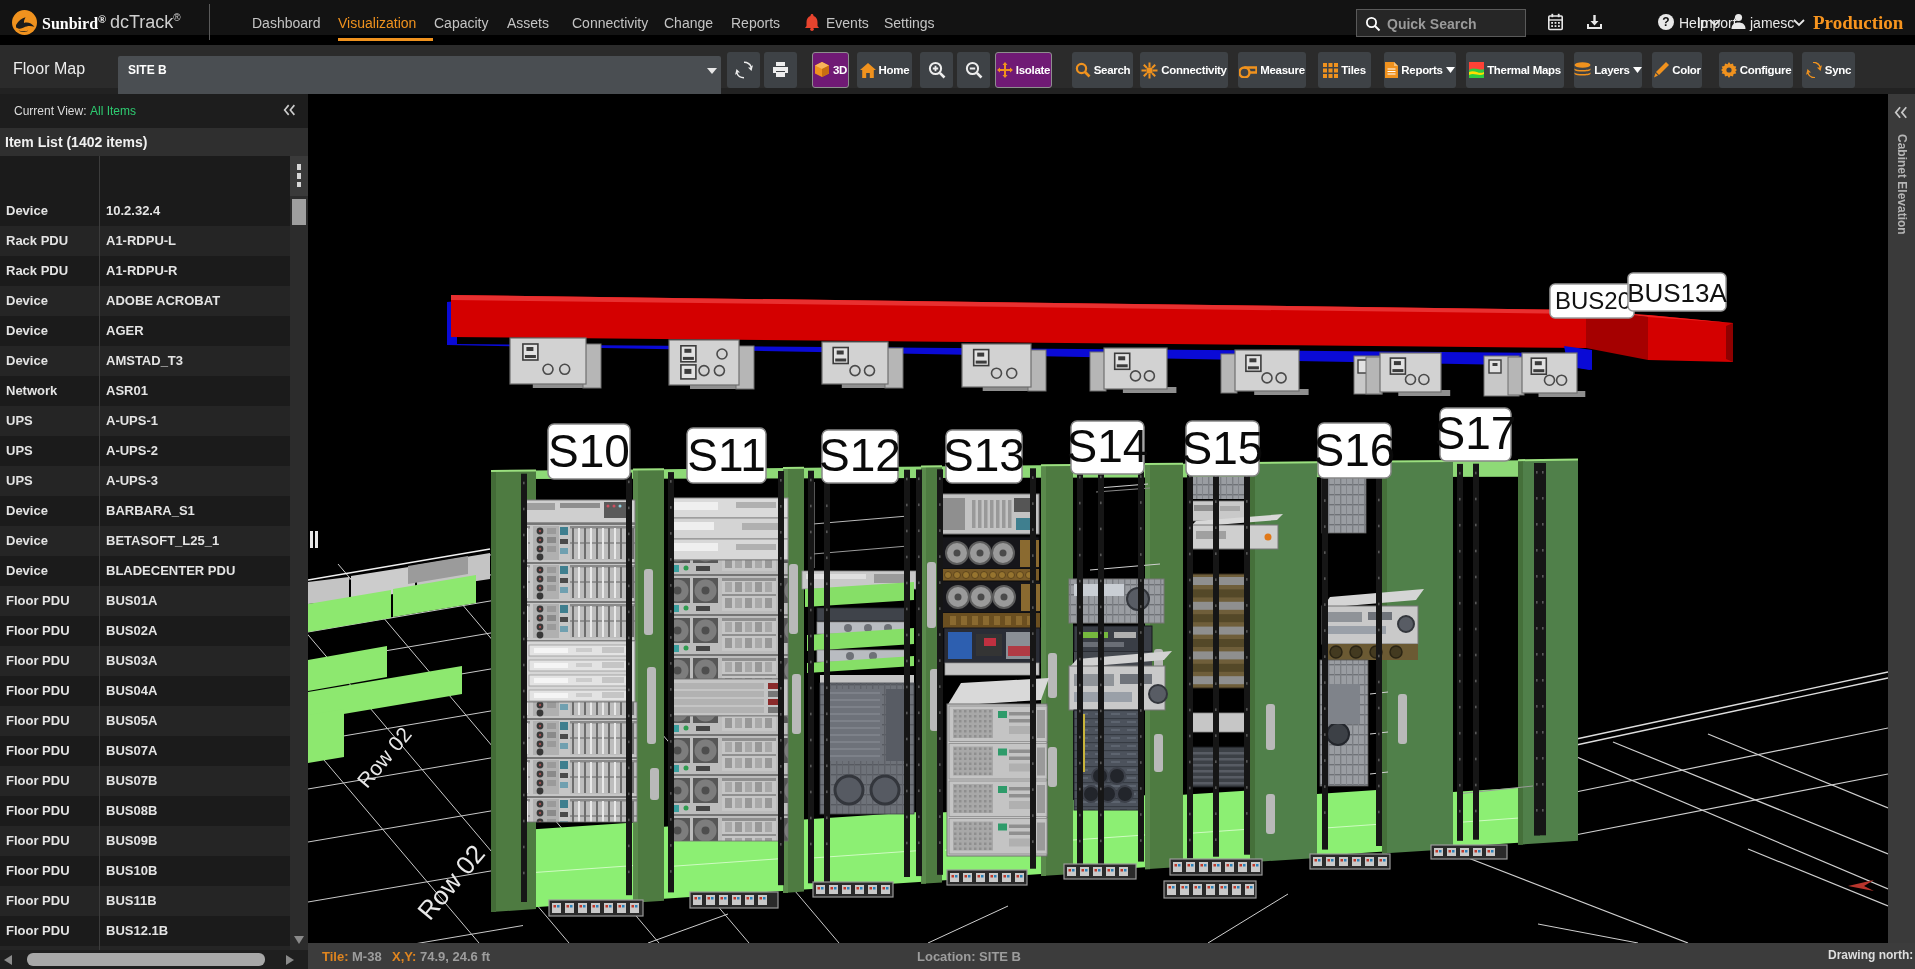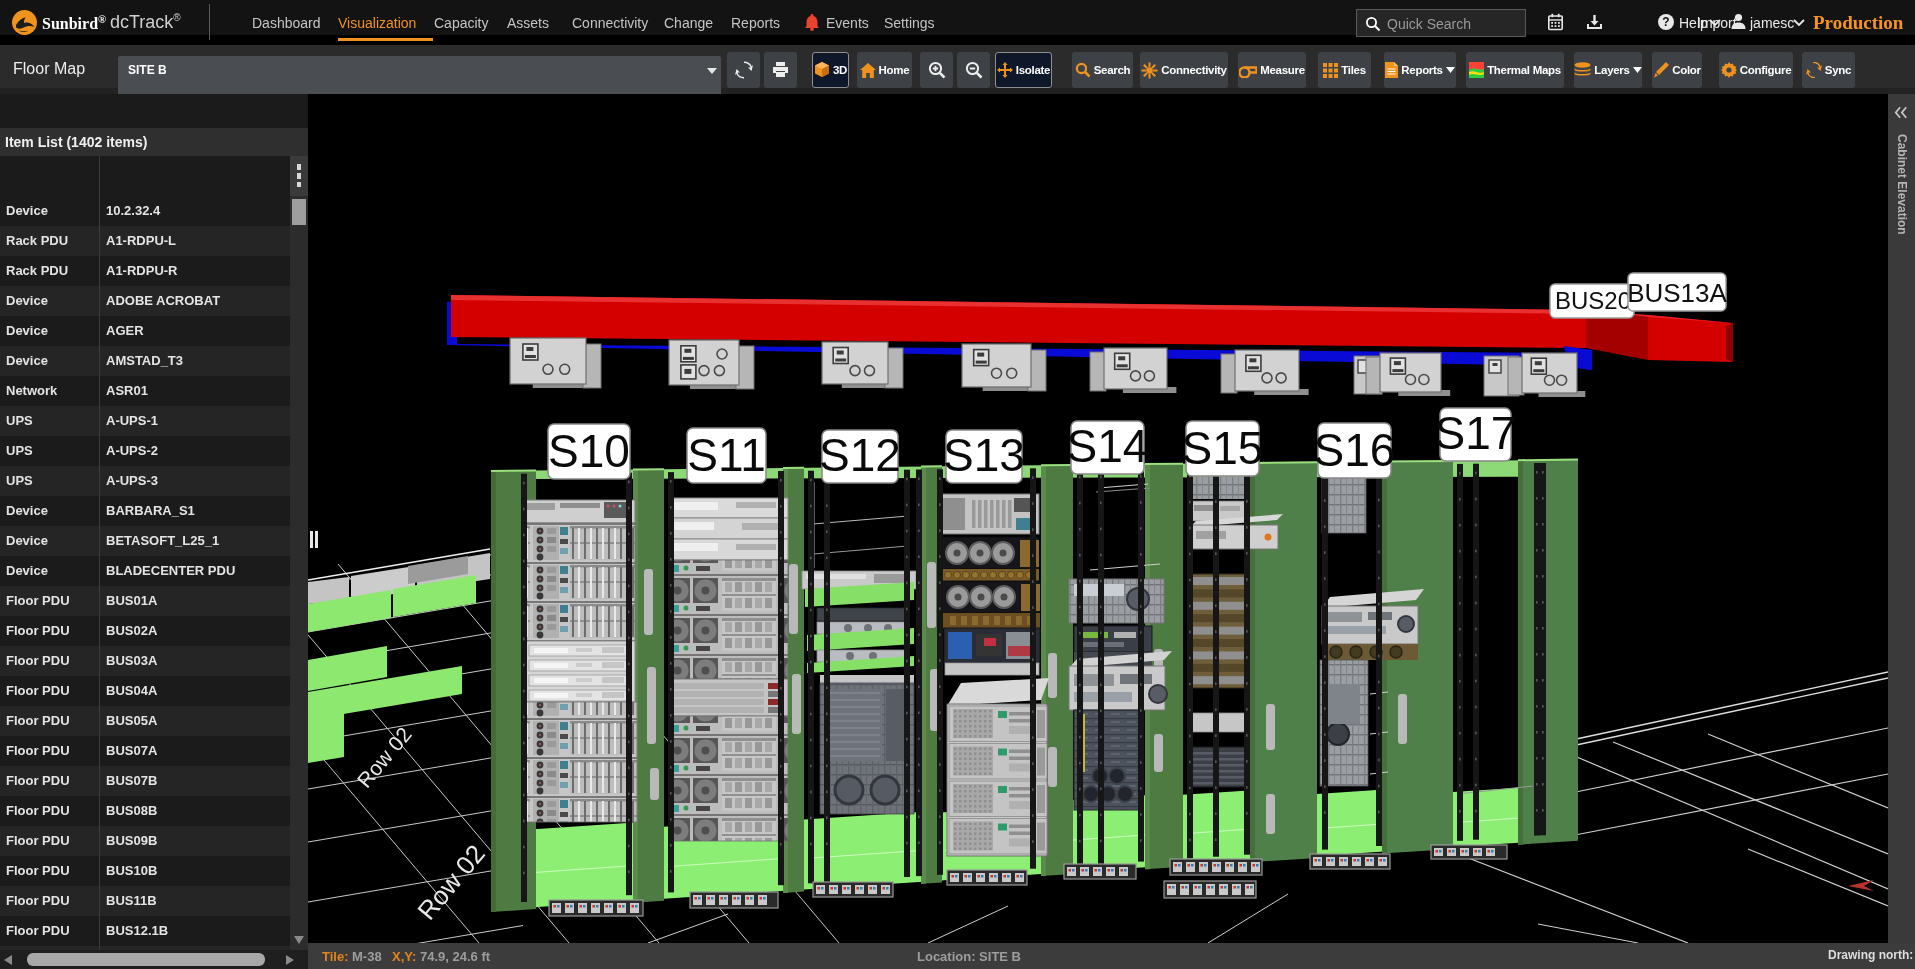--- a/index.html
+++ b/index.html
@@ -11,32 +11,32 @@
 
 #nav { position:absolute; left:0; top:0; width:1915px; height:35px; background:#131313; }
 #logo-circle { position:absolute; left:12px; top:10px; width:25px; height:25px; border-radius:50%; background:#f0921e; }
 #brand1 { position:absolute; left:42px; top:13px; font-family:"Liberation Serif", serif; font-weight:bold; font-size:16px; color:#fff; }
 #brand2 { position:absolute; left:110px; top:12px; font-size:18px; color:#cfcfcf; }
 #nav-div { position:absolute; left:209px; top:4px; width:1px; height:36px; background:#5a5a5a; }
 .mi { position:absolute; top:15px; font-size:14px; color:#c4c4c4; white-space:nowrap; }
 .mi.act { color:#f0921e; }
 #vis-under { position:absolute; left:338px; top:38px; width:95px; height:3px; background:#f0921e; }
 #qsearch { position:absolute; left:1356px; top:9px; width:170px; height:28px; background:#262626; border:1px solid #5a5a5a; }
-#qsearch span { position:absolute; left:30px; top:6px; font-size:14px; color:#9a9a9a; }
+#qsearch span { position:absolute; left:30px; top:6px; font-size:14px; color:#9a9a9a;font-weight:bold; }
 .nav-txt { position:absolute; top:15px; font-size:14px; color:#e8e8e8; white-space:nowrap; }
 #prod { position:absolute; left:1813px; top:12px; font-family:"Liberation Serif", serif; font-weight:bold; font-size:19px; color:#f7941e; }
 
 
 #tbar { position:absolute; left:0; top:45px; width:1915px; height:49px; background:#2b2b2b; }
 #fm { position:absolute; left:13px; top:15px; font-size:16px; font-weight:normal; color:#ededed; }
 #sel { position:absolute; left:118px; top:11px; width:603px; height:43px; background:#4a4e52; border-radius:2px; }
 #sel b { position:absolute; left:10px; top:7px; font-size:12px; color:#fff; }
 .tbtn { position:absolute; top:7px; height:36px; background:#3e4246; border-radius:3px;
   color:#fff; font-size:11.5px; font-weight:bold; letter-spacing:-0.3px; display:flex; align-items:center; justify-content:center; gap:3px; white-space:nowrap; overflow:hidden; }
-.tbtn.dark { background:#0f172a; border:1px solid #8e8e8e; }
+.tbtn.dark { background:#701a75; border:1px solid #8e8e8e; }
 .tbtn svg { flex:0 0 auto; }
 
 
 #sb { position:absolute; left:0; top:94px; width:308px; height:875px; background:#1b1b1b; overflow:hidden; }
 #sb-cv { position:absolute; left:0; top:0; width:308px; height:34px; background:#1d1d1d; }
 #sb-il { position:absolute; left:0; top:34px; width:308px; height:28px; background:#2f2f2f; }
 #sb-hd { position:absolute; left:0; top:62px; width:290px; height:40px; background:#343434; }
 #sb-dots { position:absolute; left:290px; top:62px; width:18px; height:40px; background:#3a3a3a; }
 .srow { position:absolute; left:0; width:290px; height:30px; }
 .srow .c1 { position:absolute; left:6px; top:7px; font-size:13px; font-weight:bold; color:#e4e4e4; }
@@ -283,20 +283,30 @@
   <div class="tbtn" style="left:1802px;width:53px">
     <svg width="16" height="16" viewBox="0 0 16 16">
           <path d="M8 1 A7 7 0 0 1 14.6 5.6 L12 5.6 L15.5 9 L17 3 L15.7 4.2 A8.4 8.4 0 0 0 8 -0.4 Z" fill="#f0921e" transform="translate(-1,0)"></path>
           <path d="M8 15 A7 7 0 0 1 1.4 10.4 L4 10.4 L0.5 7 L-1 13 L0.3 11.8 A8.4 8.4 0 0 0 8 16.4 Z" fill="#f0921e" transform="translate(1,0)"></path>
         </svg>
     <span>Sync</span>
   </div>
 </div>
 
 <div id="sb">
+  <div id="sb-cv">
+    <span class="abs" style="left:14px;top:10px;font-size:12px;color:#dcdcdc">Current View:</span>
+    <span class="abs" style="left:90px;top:10px;font-size:12px;color:#2ecc71">All Items</span>
+    <svg class="abs" style="left:283px;top:10px" width="13" height="12" viewBox="0 0 16 14">
+          <g fill="none" stroke="#cccccc" stroke-width="2">
+            <path d="M7 1 L2 7 L7 13"></path>
+            <path d="M14 1 L9 7 L14 13"></path>
+          </g>
+        </svg>
+  </div>
   <div id="sb-il">
         <span class="abs" style="left:5px;top:6px;font-size:14px;font-weight:bold;color:#f0f0f0">Item List (1402 items)</span>
       </div>
   <div id="sb-dots">
     <span class="abs" style="left:7px;top:8px;width:4px;height:6px;background:#d8d8d8"></span>
     <span class="abs" style="left:7px;top:17px;width:4px;height:6px;background:#d8d8d8"></span>
     <span class="abs" style="left:7px;top:26px;width:4px;height:5px;background:#d8d8d8"></span>
   </div>
   <div id="sb-rows">
         <div class="srow" style="top:102px;background:#1b1b1b">

